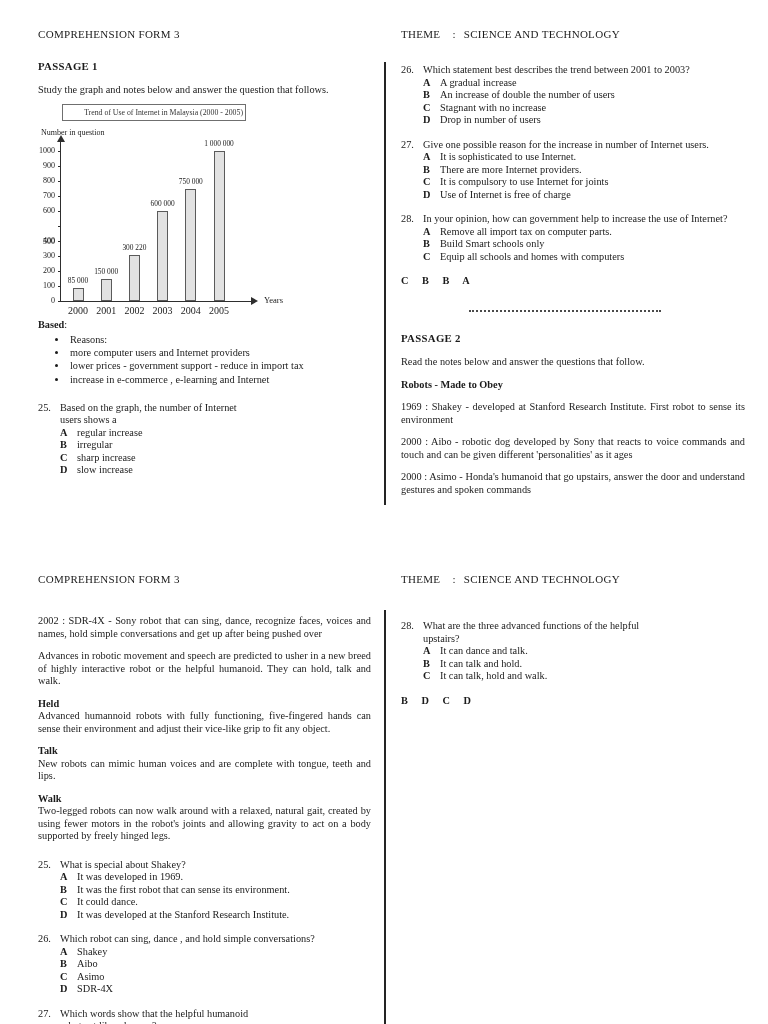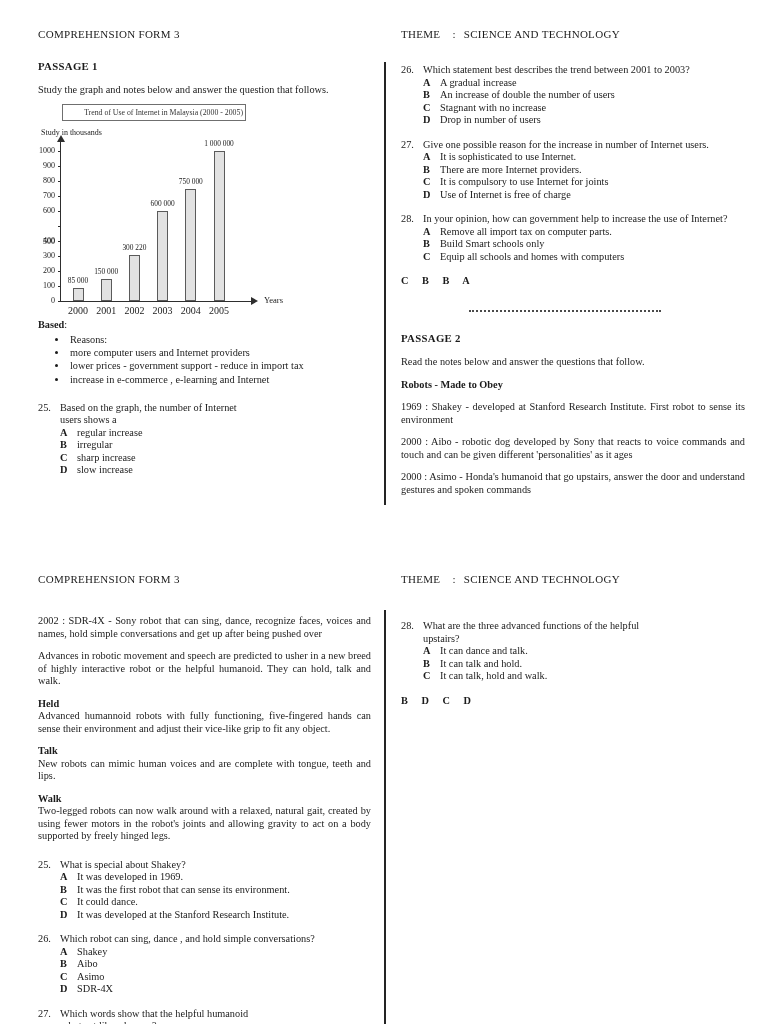--- a/index.html
+++ b/index.html
@@ -79,21 +79,21 @@
     <span>THEME</span><span class="sep">:</span><span>SCIENCE AND TECHNOLOGY</span>
   </div>
   <div class="divider"></div>
 
   <div class="col col-left">
     <div class="passage-title">PASSAGE 1</div>
     <div class="instruction">Study the graph and notes below and answer the question that follows.</div>
 
     <div class="chart-block">
       <div class="chart-title-box">Trend of Use of Internet in Malaysia (2000 - 2005)</div>
-      <div class="chart-ylabel">Study in thousands</div>
+      <div class="chart-ylabel">Number in question</div>
       <div class="chart-plot">
         <div class="y-arrow"></div>
         <div class="x-arrow"></div>
         <div class="years-label">Years</div>
       <div class="ytick-label" style="top: 155px;">0</div>
           <div class="ytick-mark" style="top: 160px;"></div>
           <div class="ytick-label" style="top: 140px;">100</div>
           <div class="ytick-mark" style="top: 145px;"></div>
           <div class="ytick-label" style="top: 125px;">200</div>
           <div class="ytick-mark" style="top: 130px;"></div>

